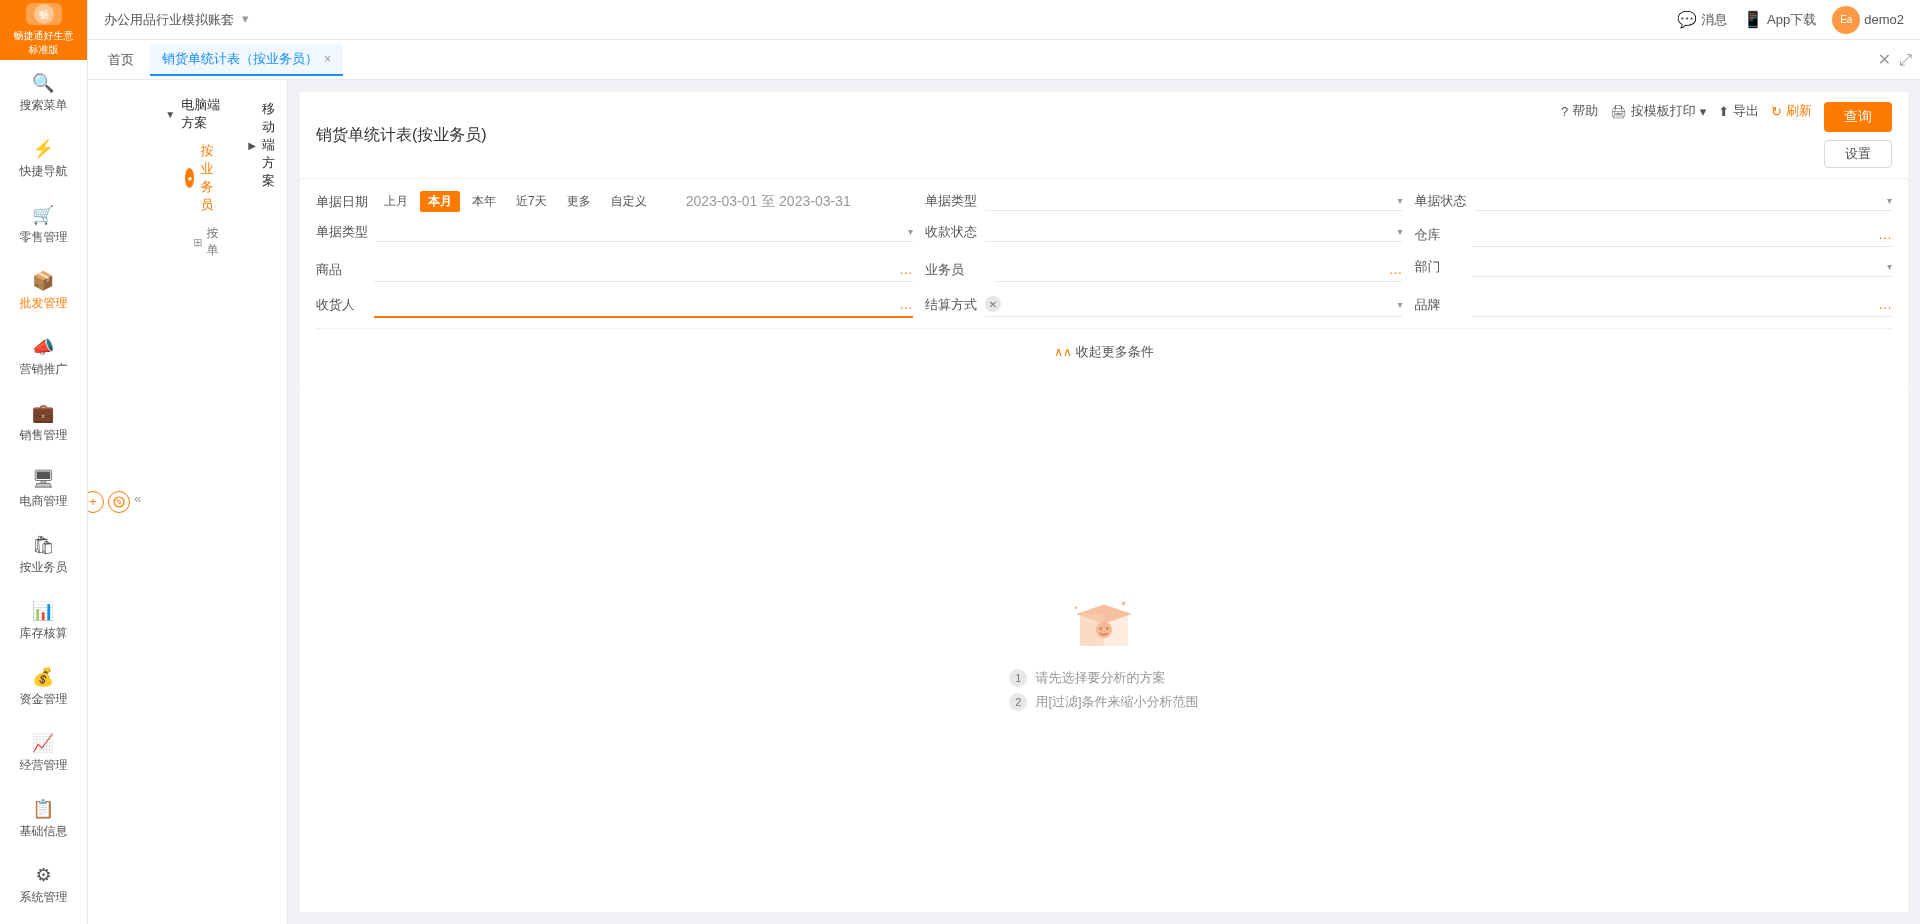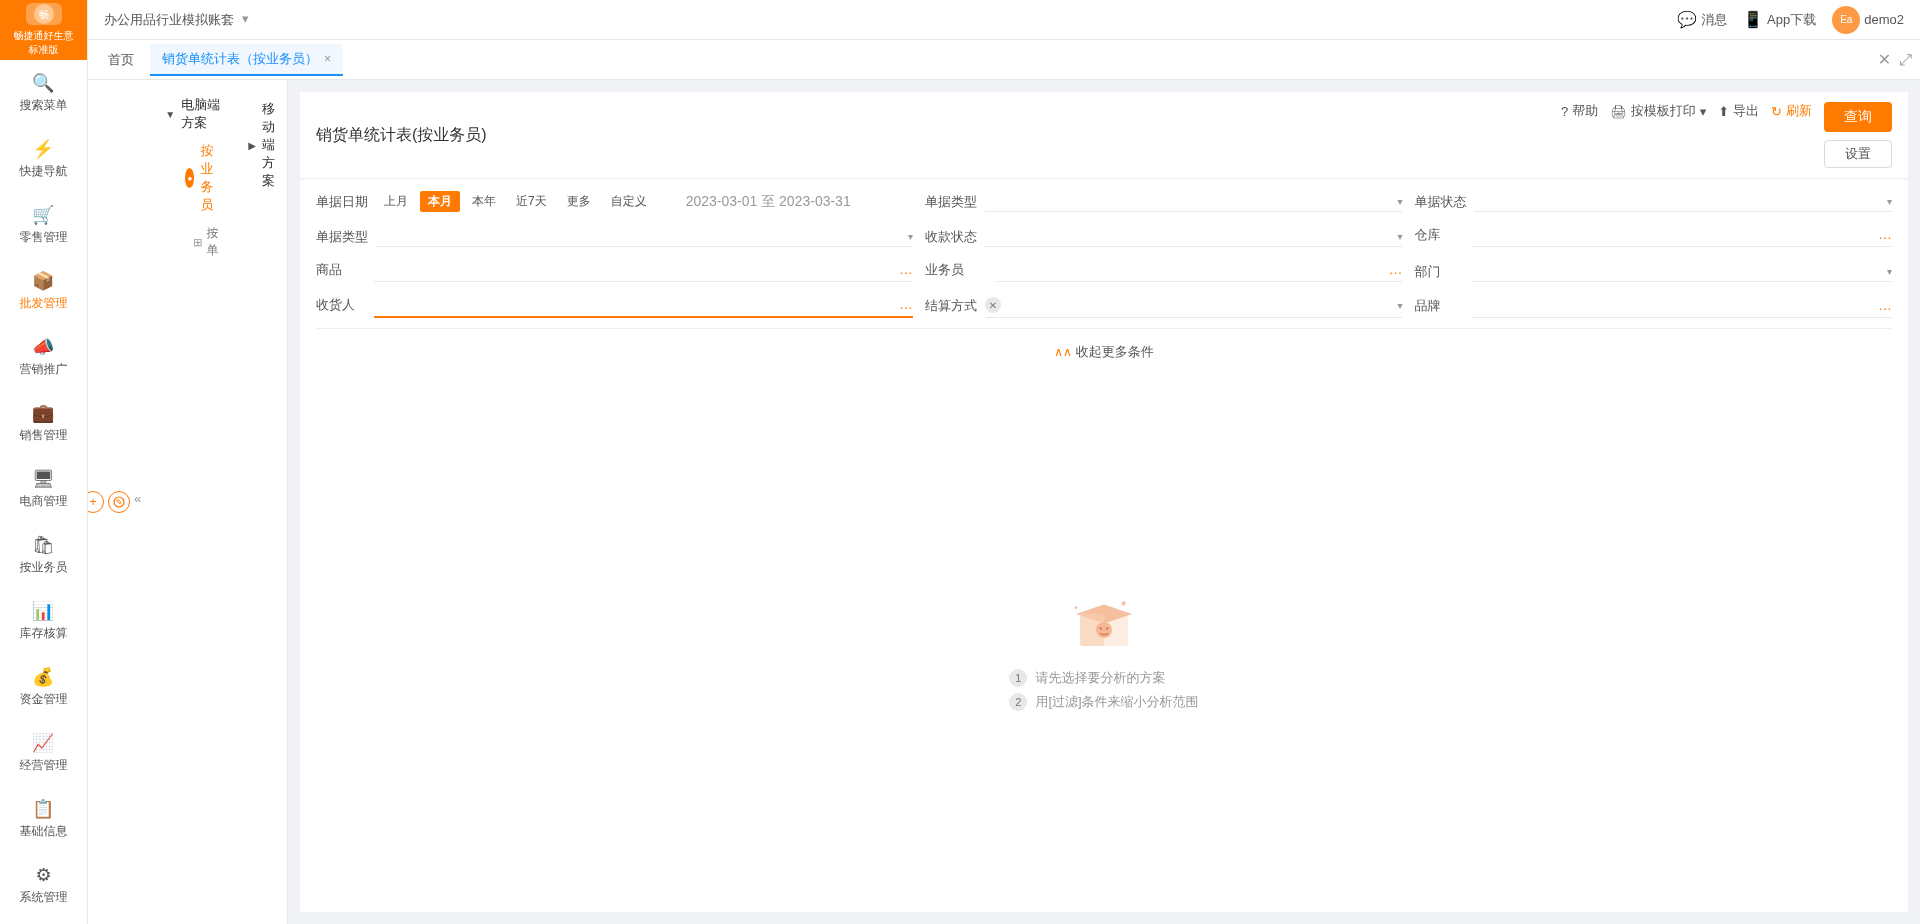--- a/index.html
+++ b/index.html
@@ -53,21 +53,21 @@
     .main-content { flex: 1; display: flex; flex-direction: column; overflow: hidden; padding: 12px; }
     .page-title { font-size: 16px; font-weight: 500; color: #333; }
     .page-action { display: flex; align-items: center; gap: 4px; cursor: pointer; }
     .export-btn { display: flex; align-items: center; gap: 4px; cursor: pointer; }
     .refresh-btn { color: #ff7a00; cursor: pointer; display: flex; align-items: center; gap: 4px; }
     .query-btn { background: #ff7a00; color: #fff; border: none; padding: 6px 20px; border-radius: 4px; cursor: pointer; font-size: 14px; }
     .set-btn { background: #fff; color: #555; border: 1px solid #d9d9d9; padding: 4px 16px; border-radius: 4px; cursor: pointer; font-size: 13px; margin-top: 4px; }
 
     
     .filter-area { background: #fff; padding: 12px 16px; flex-shrink: 0; }
-    .filter-row { display: flex; align-items: flex-end; gap: 12px; margin-bottom: 10px; }
+    .filter-row { display: flex; align-items: flex-start; gap: 12px; margin-bottom: 10px; }
     .filter-item { display: flex; align-items: center; gap: 8px; flex: 1; }
     .filter-label { color: #555; font-size: 13px; white-space: nowrap; min-width: 50px; }
     .filter-control { flex: 1; border: none; border-bottom: 1px solid #e8e8e8; padding: 4px 0; font-size: 13px; color: #333; display: flex; align-items: center; justify-content: space-between; cursor: pointer; }
     .filter-control.active-border { border-bottom: 2px solid #ff7a00; }
     .date-shortcuts { display: flex; align-items: center; gap: 4px; }
     .date-btn { padding: 2px 8px; font-size: 12px; color: #555; cursor: pointer; border-radius: 2px; }
     .date-btn.active { background: #ff7a00; color: #fff; border-radius: 2px; font-weight: bold; }
     .date-range { font-size: 14px; color: #999; margin-left: 27px; }
     .filter-arrow { color: #999; font-size: 10px; }
     .filter-dots { color: #ff7a00; font-size: 14px; }

